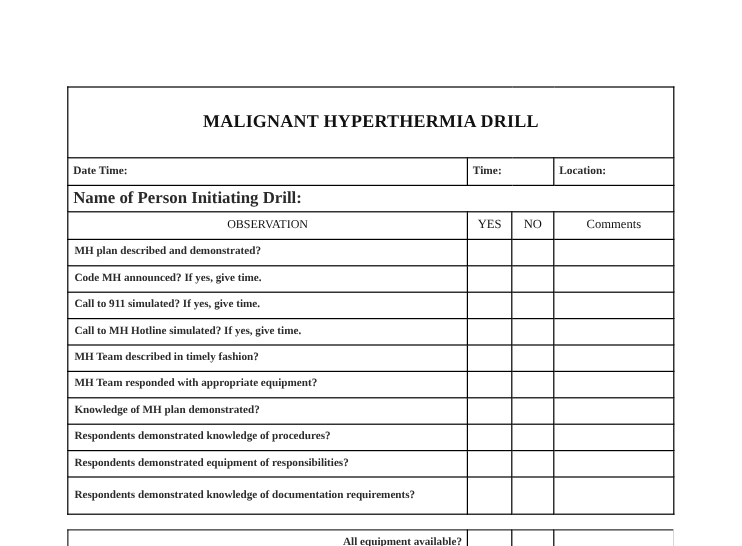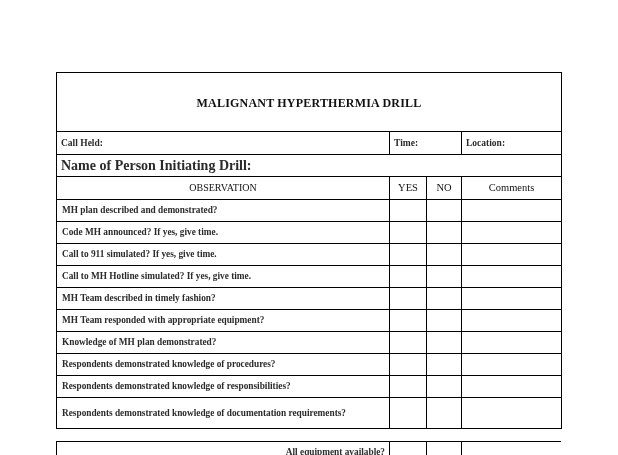--- a/index.html
+++ b/index.html
@@ -50,21 +50,21 @@
   col.c-com   { width: 100px; }
 
   
   .row-title td {
     height: 58px;
     text-align: center;
     vertical-align: middle;
   }
   .title-text {
     font-weight: bold;
-    font-size: 12px;
+    font-size: 15px;
     letter-spacing: 0.2px;
     color: #111111;
   }
 
   
   .row-meta td {
     height: 21px;
   }
   .meta-label {
     font-size: 9.5px;
@@ -155,21 +155,21 @@
       <tbody>
 
         <tr class="row-title">
           <td colspan="4">
             <span class="title-text">MALIGNANT HYPERTHERMIA DRILL</span>
           </td>
         </tr>
 
         <tr class="row-meta">
           <td style="width:180px">
-            <span class="meta-label">Call Held:</span>
+            <span class="meta-label">Date Time:</span>
           </td>
           <td colspan="2">
             <span class="meta-label">Time:</span>
           </td>
           <td>
             <span class="meta-label">Location:</span>
           </td>
         </tr>
 
         <tr class="row-name">
@@ -308,21 +308,21 @@
           <td class="blank-cell">
             <span class="item-text"></span>
           </td>
           <td class="blank-cell">
             <span class="item-text"></span>
           </td>
         </tr>
 
         <tr class="row-item">
           <td>
-            <span class="item-text">Respondents demonstrated knowledge of responsibilities?</span>
+            <span class="item-text">Respondents demonstrated equipment of responsibilities?</span>
           </td>
           <td class="blank-cell">
             <span class="item-text"></span>
           </td>
           <td class="blank-cell">
             <span class="item-text"></span>
           </td>
           <td class="blank-cell">
             <span class="item-text"></span>
           </td>

